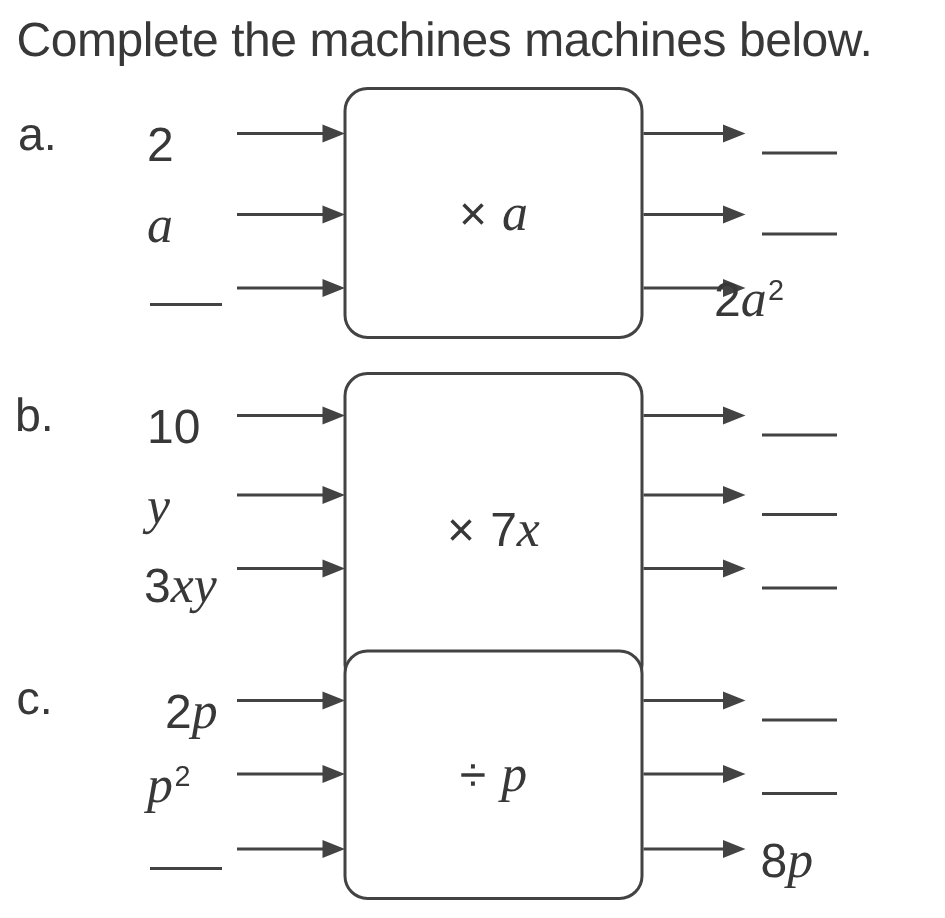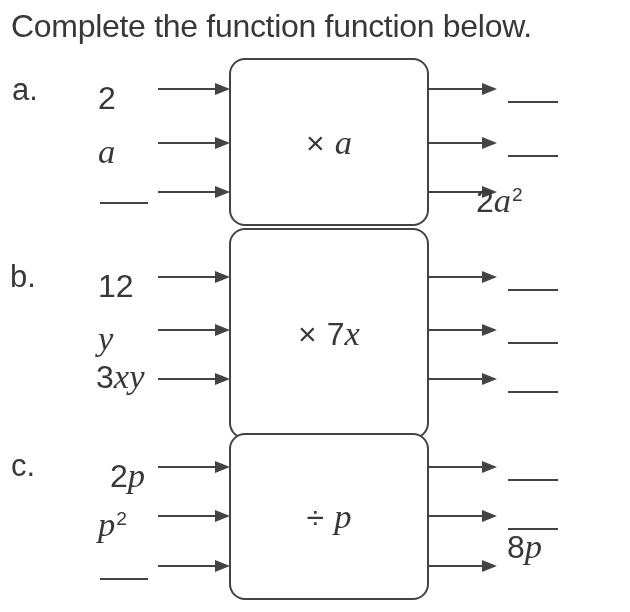--- a/index.html
+++ b/index.html
@@ -23,21 +23,21 @@
                   border-left:15px solid var(--line); border-top:6px solid transparent; border-bottom:6px solid transparent; }
   .mbox { position:absolute; left:229px; width:200px; border:2px solid var(--line); border-radius:16px;
           background:#fff; display:flex; align-items:center; justify-content:center; box-sizing:border-box; }
   .rule { font-size:32px; white-space:nowrap; }
 </style>
 </head>
 <body>
 
 <div class="canvas">
 
-  <div class="title">Complete the function function below.</div>
+  <div class="title">Complete the machines machines below.</div>
 
   <div>
     <div class="mlabel" style="left:12px;top:70px">a.</div>
 
     <div class="slot" style="left:98px;top:72px"><span class="num">2</span><span class="var"></span><span class="sup"></span></div>
     <div class="slot" style="left:98px;top:126px"><span class="num"></span><span class="var">a</span><span class="sup"></span></div>
     <div class="blankline" style="left:100px;top:202px"></div>
 
     <div class="arrow" style="left:158px;top:83px;width:72px">
         <div class="shaft"></div>
@@ -70,38 +70,38 @@
       </div>
 
     <div class="blankline out" style="left:508px;top:101px"></div>
     <div class="blankline out" style="left:508px;top:155px"></div>
     <div class="slot" style="left:476px;top:175px"><span class="num">2</span><span class="var">a</span><span class="sup">2</span></div>
   </div>
 
   <div>
     <div class="mlabel" style="left:10px;top:257px">b.</div>
 
-    <div class="slot" style="left:98px;top:260px"><span class="num">12</span><span class="var"></span><span class="sup"></span></div>
+    <div class="slot" style="left:98px;top:260px"><span class="num">10</span><span class="var"></span><span class="sup"></span></div>
     <div class="slot" style="left:98px;top:313px"><span class="num"></span><span class="var">y</span><span class="sup"></span></div>
-    <div class="slot" style="left:96px;top:351px"><span class="num">3</span><span class="var">xy</span><span class="sup"></span></div>
+    <div class="slot" style="left:96px;top:366px"><span class="num">3</span><span class="var">xy</span><span class="sup"></span></div>
 
     <div class="arrow" style="left:158px;top:271px;width:72px">
         <div class="shaft"></div>
         <div class="head"></div>
       </div>
     <div class="arrow" style="left:158px;top:324px;width:72px">
         <div class="shaft"></div>
         <div class="head"></div>
       </div>
     <div class="arrow" style="left:158px;top:373px;width:72px">
         <div class="shaft"></div>
         <div class="head"></div>
       </div>
 
-    <div class="mbox" style="top:228px;height:211px">
+    <div class="mbox" style="top:248px;height:211px">
       <div class="rule"><span class="op">×</span><span class="num">7</span><span class="var">x</span></div>
     </div>
 
     <div class="arrow" style="left:429px;top:271px;width:68px">
         <div class="shaft"></div>
         <div class="head"></div>
       </div>
     <div class="arrow" style="left:429px;top:324px;width:68px">
         <div class="shaft"></div>
         <div class="head"></div>
@@ -148,16 +148,16 @@
         <div class="shaft"></div>
         <div class="head"></div>
       </div>
     <div class="arrow" style="left:429px;top:560px;width:68px">
         <div class="shaft"></div>
         <div class="head"></div>
       </div>
 
     <div class="blankline out" style="left:508px;top:479px"></div>
     <div class="blankline out" style="left:508px;top:528px"></div>
-    <div class="slot" style="left:507px;top:521px"><span class="num">8</span><span class="var">p</span><span class="sup"></span></div>
+    <div class="slot" style="left:507px;top:549px"><span class="num">8</span><span class="var">p</span><span class="sup"></span></div>
   </div>
 
 </div>
 
 </body></html>

